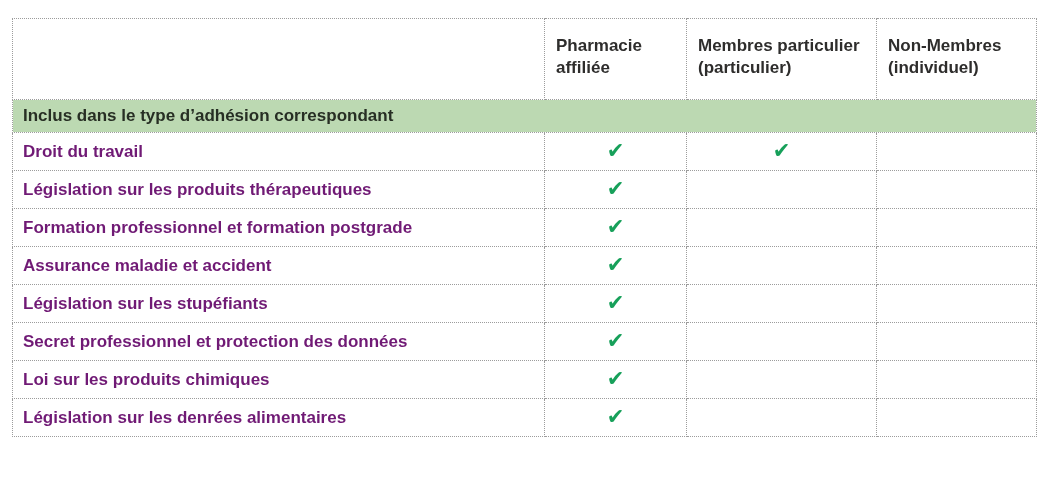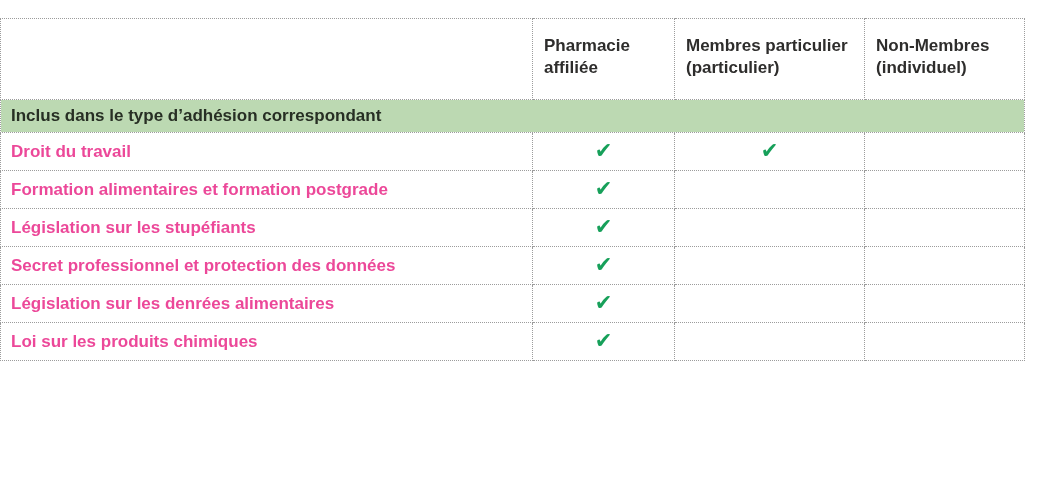--- a/index.html
+++ b/index.html
@@ -9,21 +9,21 @@
     font-family: "Liberation Sans", sans-serif;
   }
   body {
     width: 1056px;
     height: 492px;
     position: relative;
     overflow: hidden;
   }
   .table-wrap {
     position: absolute;
-    left: 0;
+    left: 12px;
     top: 18px;
     width: 1024px;
   }
   table.membership {
     border-collapse: collapse;
     table-layout: fixed;
     width: 1024px;
   }
   table.membership col.c0 { width: 532px; }
   table.membership col.c1 { width: 142px; }
@@ -56,21 +56,21 @@
     vertical-align: middle;
   }
   tr.data-row { height: 38px; }
   tr.data-row td {
     vertical-align: middle;
   }
   td.label-cell {
     padding: 0 10px;
     font-size: 17px;
     font-weight: 700;
-    color: #ec4899;
+    color: #701a75;
     white-space: nowrap;
   }
   td.check-cell {
     text-align: center;
     padding: 0;
   }
   .check {
     font-family: "DejaVu Sans", sans-serif;
     font-size: 21px;
     font-weight: 700;
@@ -103,52 +103,64 @@
         <td colspan="4" style="background: rgb(188, 217, 178);">Inclus dans le type d’adhésion correspondant</td>
       </tr>
 
   <tr class="data-row">
     <td class="label-cell">Droit du travail</td>
     <td class="check-cell"><span class="check" style="color: rgb(23, 160, 90);">✔</span></td>
     <td class="check-cell"><span class="check" style="color: rgb(23, 160, 90);">✔</span></td>
     <td class="check-cell"><span class="check" style="color: rgb(23, 160, 90);"></span></td>
   </tr>
 
+  <tr class="data-row">
+    <td class="label-cell">Législation sur les produits thérapeutiques</td>
+    <td class="check-cell"><span class="check" style="color: rgb(23, 160, 90);">✔</span></td>
+    <td class="check-cell"><span class="check" style="color: rgb(23, 160, 90);"></span></td>
+    <td class="check-cell"><span class="check" style="color: rgb(23, 160, 90);"></span></td>
+  </tr>
 
   <tr class="data-row">
-    <td class="label-cell">Formation alimentaires et formation postgrade</td>
+    <td class="label-cell">Formation professionnel et formation postgrade</td>
     <td class="check-cell"><span class="check" style="color: rgb(23, 160, 90);">✔</span></td>
     <td class="check-cell"><span class="check" style="color: rgb(23, 160, 90);"></span></td>
     <td class="check-cell"><span class="check" style="color: rgb(23, 160, 90);"></span></td>
   </tr>
 
 
+  <tr class="data-row">
+    <td class="label-cell">Assurance maladie et accident</td>
+    <td class="check-cell"><span class="check" style="color: rgb(23, 160, 90);">✔</span></td>
+    <td class="check-cell"><span class="check" style="color: rgb(23, 160, 90);"></span></td>
+    <td class="check-cell"><span class="check" style="color: rgb(23, 160, 90);"></span></td>
+  </tr>
 
   <tr class="data-row">
     <td class="label-cell">Législation sur les stupéfiants</td>
     <td class="check-cell"><span class="check" style="color: rgb(23, 160, 90);">✔</span></td>
     <td class="check-cell"><span class="check" style="color: rgb(23, 160, 90);"></span></td>
     <td class="check-cell"><span class="check" style="color: rgb(23, 160, 90);"></span></td>
   </tr>
 
   <tr class="data-row">
     <td class="label-cell">Secret professionnel et protection des données</td>
     <td class="check-cell"><span class="check" style="color: rgb(23, 160, 90);">✔</span></td>
     <td class="check-cell"><span class="check" style="color: rgb(23, 160, 90);"></span></td>
     <td class="check-cell"><span class="check" style="color: rgb(23, 160, 90);"></span></td>
   </tr>
 
   <tr class="data-row">
-    <td class="label-cell">Législation sur les denrées alimentaires</td>
+    <td class="label-cell">Loi sur les produits chimiques</td>
     <td class="check-cell"><span class="check" style="color: rgb(23, 160, 90);">✔</span></td>
     <td class="check-cell"><span class="check" style="color: rgb(23, 160, 90);"></span></td>
     <td class="check-cell"><span class="check" style="color: rgb(23, 160, 90);"></span></td>
   </tr>
 
   <tr class="data-row">
-    <td class="label-cell">Loi sur les produits chimiques</td>
+    <td class="label-cell">Législation sur les denrées alimentaires</td>
     <td class="check-cell"><span class="check" style="color: rgb(23, 160, 90);">✔</span></td>
     <td class="check-cell"><span class="check" style="color: rgb(23, 160, 90);"></span></td>
     <td class="check-cell"><span class="check" style="color: rgb(23, 160, 90);"></span></td>
   </tr>
 </tbody>
   </table>
 </div>
 
 </body></html>

